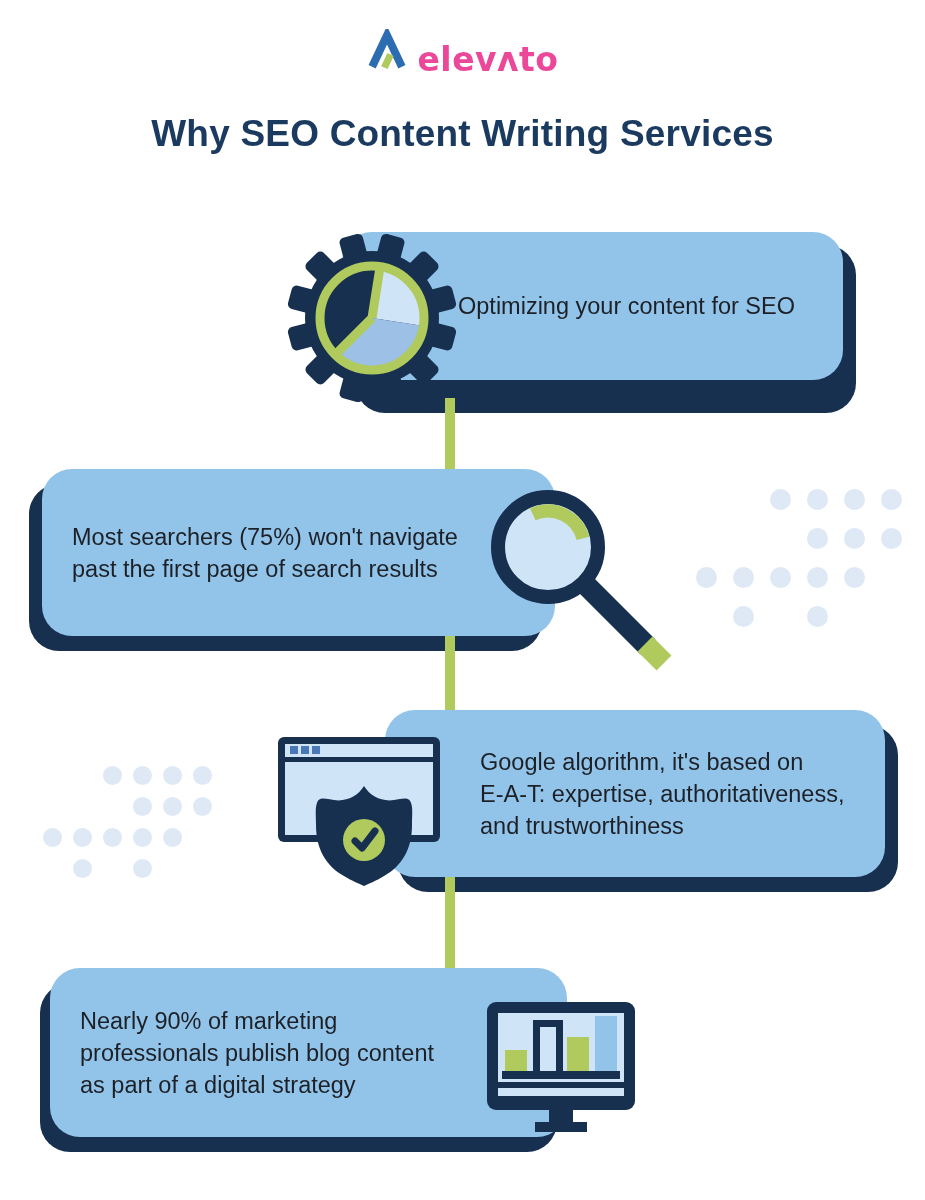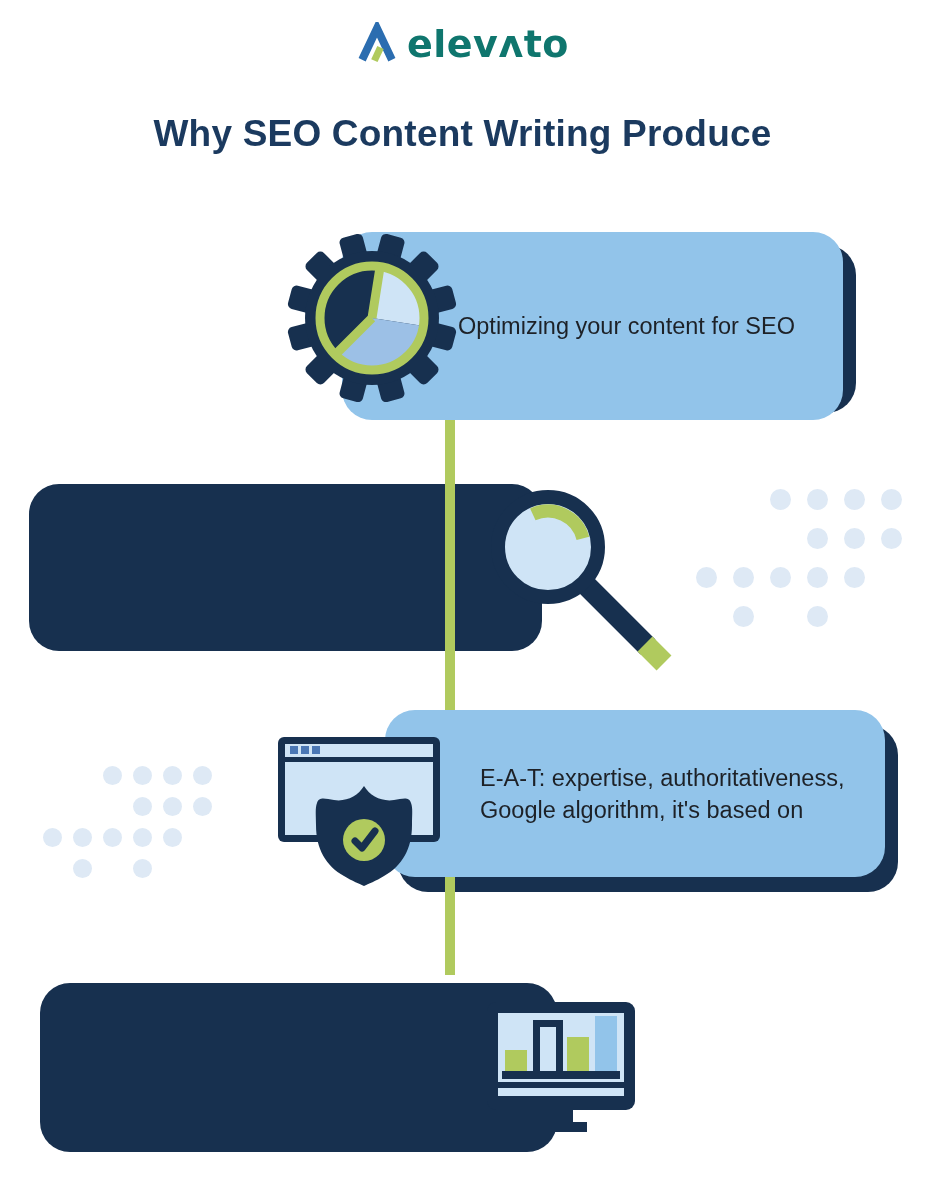--- a/index.html
+++ b/index.html
@@ -2,37 +2,37 @@
 <html><head>
 <meta charset="utf-8">
 <style>
   html,body{margin:0;padding:0;background:#ffffff;}
   .page{position:relative;width:925px;height:1200px;background:#ffffff;overflow:hidden;
         font-family:"Liberation Sans","DejaVu Sans",sans-serif;}
 
   
   .logo-row{position:absolute;top:22px;left:0;width:100%;display:flex;justify-content:center;
             align-items:center;gap:9px;}
-  .logo-text{font-size:38px;font-weight:700;color:#0f766e;letter-spacing:.5px;
-             font-family:"DejaVu Sans","Liberation Sans",sans-serif;}
+  .logo-text{font-size:33px;font-weight:700;color:#ec4899;letter-spacing:.5px;
+             font-family:"DejaVu Sans","Liberation Sans",sans-serif;margin-top:18px;}
   .title{position:absolute;top:86px;left:0;width:100%;text-align:center;color:#1b3a5f;
          font-size:37px;line-height:45px;font-weight:700;letter-spacing:.2px;}
   .title span{display:block;}
 
   
   .connector{position:absolute;left:445px;top:398px;width:10px;height:577px;background:#b0ca5e;z-index:2;}
 
   
   .shadow{position:absolute;background:#17304f;border-radius:30px;z-index:1;}
   .card{position:absolute;background:#92c4ea;border-radius:30px;display:flex;align-items:center;z-index:3;}
   .card-text{margin:0;font-size:23.5px;line-height:32px;color:#1d2127;}
   .card-text span{display:block;}
 
   .shadow-1{left:355px;top:245px;width:501px;height:168px;}
-  .card-1{left:342px;top:232px;width:501px;height:188px;padding-left:116px;box-sizing:border-box;}
+  .card-1{left:342px;top:232px;width:501px;height:148px;padding-left:116px;box-sizing:border-box;}
   .shadow-2{left:29px;top:484px;width:513px;height:167px;}
   .card-2{left:42px;top:469px;width:513px;height:167px;padding-left:30px;box-sizing:border-box;}
   .shadow-3{left:398px;top:725px;width:500px;height:167px;}
   .card-3{left:385px;top:710px;width:500px;height:167px;padding-left:95px;box-sizing:border-box;}
   .shadow-4{left:40px;top:983px;width:517px;height:169px;}
   .card-4{left:50px;top:968px;width:517px;height:169px;padding-left:30px;box-sizing:border-box;}
 
   
   .icon{position:absolute;z-index:4;}
   .icon-gear{left:287px;top:233px;width:170px;height:170px;}
@@ -56,21 +56,21 @@
 
   <div class="logo-row">
     <svg class="logo-mark" width="42" height="44" viewBox="0 0 48 48" aria-hidden="true">
       <path d="M7 42 L24 6 L41 42" fill="none" stroke="#2b6db0" stroke-width="9" stroke-linejoin="miter"></path>
       <path d="M21 43 L28 28" stroke="#b0ca5e" stroke-width="8" fill="none"></path>
     </svg>
     <span class="logo-text">elevʌto</span>
   </div>
 
   <h1 class="title">
-    <span>Why SEO Content Writing Produce</span>
+    <span>Why SEO Content Writing Services</span>
   </h1>
 
   <div class="dots dots-right">
     <i class="e"></i>
       <i class="e"></i>
       <i class="d"></i>
       <i class="d"></i>
       <i class="d"></i>
       <i class="d"></i>
     <i class="e"></i>
@@ -125,28 +125,42 @@
   <div class="shadow shadow-2"></div>
   <div class="shadow shadow-3"></div>
   <div class="shadow shadow-4"></div>
 
   <div class="card card-1">
     <p class="card-text">
       <span>Optimizing your content for SEO</span>
     </p>
   </div>
 
+  <div class="card card-2">
+    <p class="card-text">
+      <span>Most searchers (75%) won't navigate</span>
+      <span>past the first page of search results</span>
+    </p>
+  </div>
 
   <div class="card card-3">
     <p class="card-text">
+      <span>Google algorithm, it's based on</span>
       <span>E-A-T: expertise, authoritativeness,</span>
-      <span>Google algorithm, it's based on</span>
-    </p>
-  </div>
-
+      <span>and trustworthiness</span>
+    </p>
+  </div>
+
+  <div class="card card-4">
+    <p class="card-text">
+      <span>Nearly 90% of marketing</span>
+      <span>professionals publish blog content</span>
+      <span>as part of a digital strategy</span>
+    </p>
+  </div>
 
   <svg class="icon icon-gear" viewBox="0 0 170 170" aria-hidden="true">
     <g fill="#17304f">
       <rect x="73" y="0" width="24" height="28" rx="5" transform="rotate(15 85 85)"></rect>
       <rect x="73" y="0" width="24" height="28" rx="5" transform="rotate(45 85 85)"></rect>
       <rect x="73" y="0" width="24" height="28" rx="5" transform="rotate(75 85 85)"></rect>
       <rect x="73" y="0" width="24" height="28" rx="5" transform="rotate(105 85 85)"></rect>
       <rect x="73" y="0" width="24" height="28" rx="5" transform="rotate(135 85 85)"></rect>
       <rect x="73" y="0" width="24" height="28" rx="5" transform="rotate(165 85 85)"></rect>
       <rect x="73" y="0" width="24" height="28" rx="5" transform="rotate(195 85 85)"></rect>

